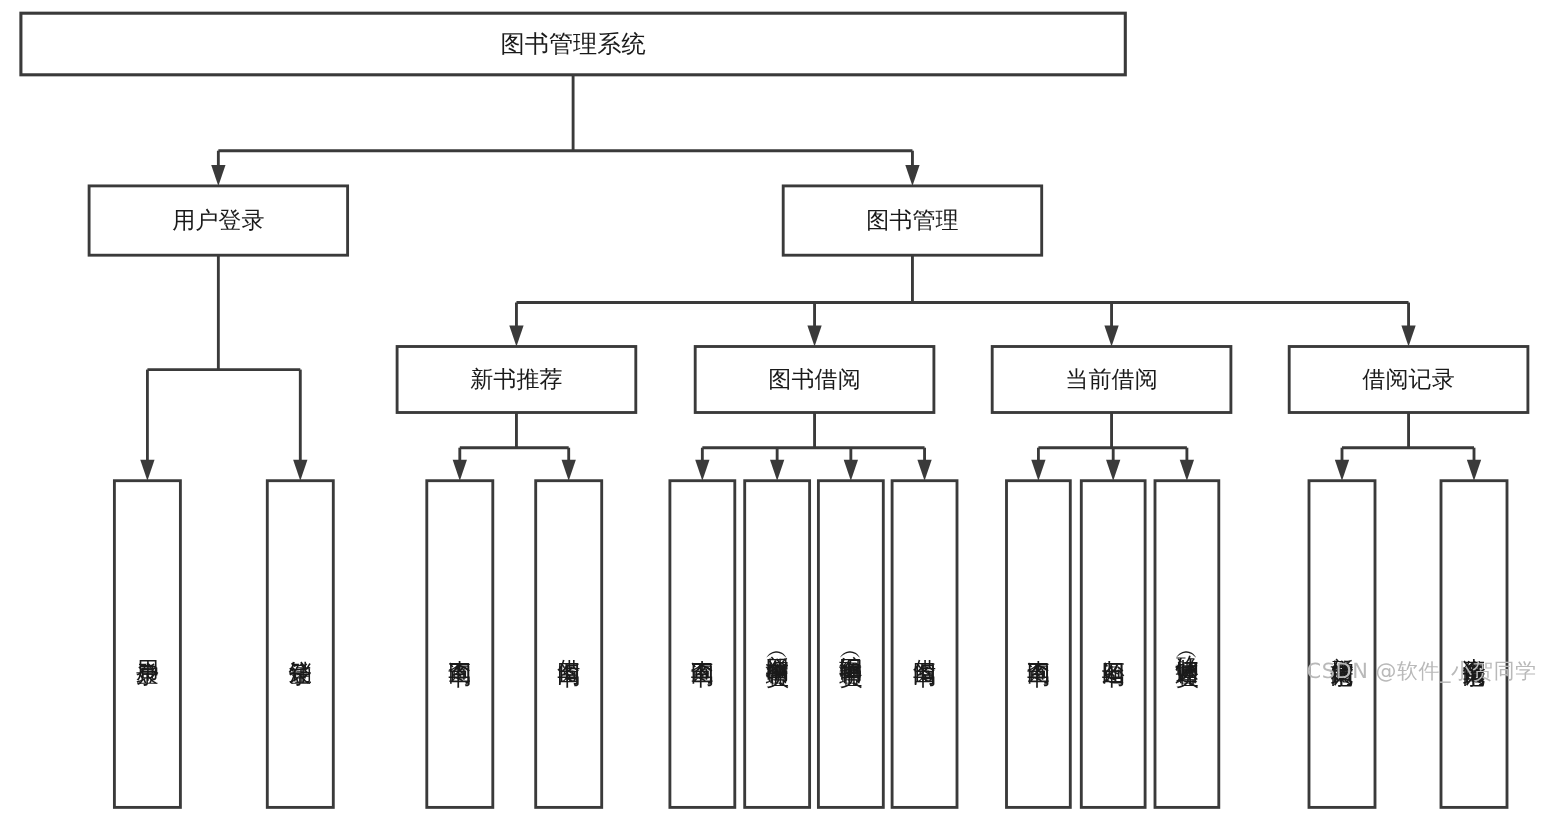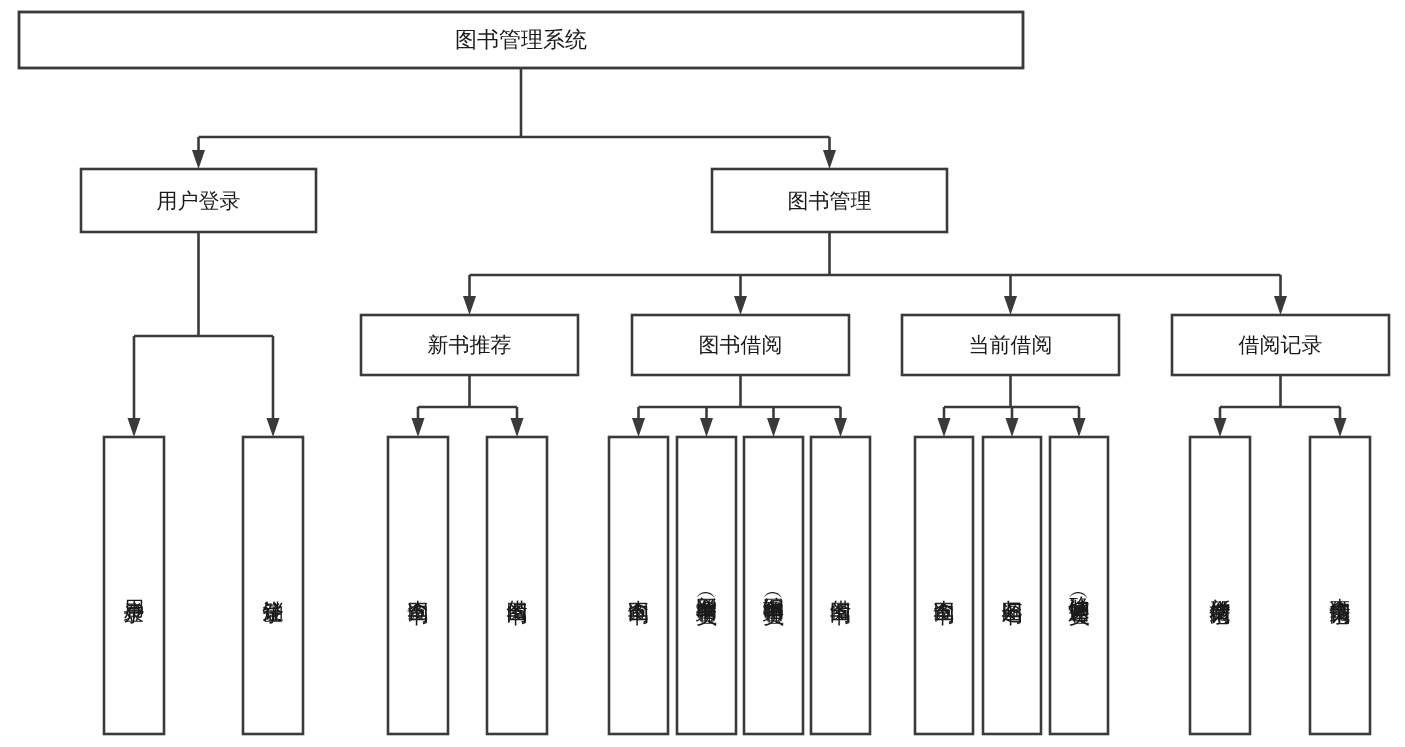--- a/index.html
+++ b/index.html
@@ -178,13 +178,14 @@
       <div class="leaf-label-wrap" style="left: 609px; top: 437px; width: 59px; height: 297px;">查询图书</div>
       <div class="leaf-label-wrap" style="left: 677px; top: 437px; width: 59px; height: 297px;">新增图书（管理员）</div>
       <div class="leaf-label-wrap" style="left: 744px; top: 437px; width: 59px; height: 297px;">编辑图书（管理员）</div>
       <div class="leaf-label-wrap" style="left: 811px; top: 437px; width: 59px; height: 297px;">借阅图书</div>
       <div class="leaf-label-wrap" style="left: 915px; top: 437px; width: 58px; height: 297px;">查询图书</div>
       <div class="leaf-label-wrap" style="left: 983px; top: 437px; width: 58px; height: 297px;">归还图书</div>
       <div class="leaf-label-wrap" style="left: 1050px; top: 437px; width: 58px; height: 297px;">确认归还（管理员）</div>
       <div class="leaf-label-wrap" style="left: 1190px; top: 437px; width: 60px; height: 297px;">新增借阅记录</div>
       <div class="leaf-label-wrap" style="left: 1310px; top: 437px; width: 60px; height: 297px;">查询借阅记录</div>
     </div>
+  <div class="watermark">CSDN @软件_小贺同学</div>
 </div>
 
 </body></html>

